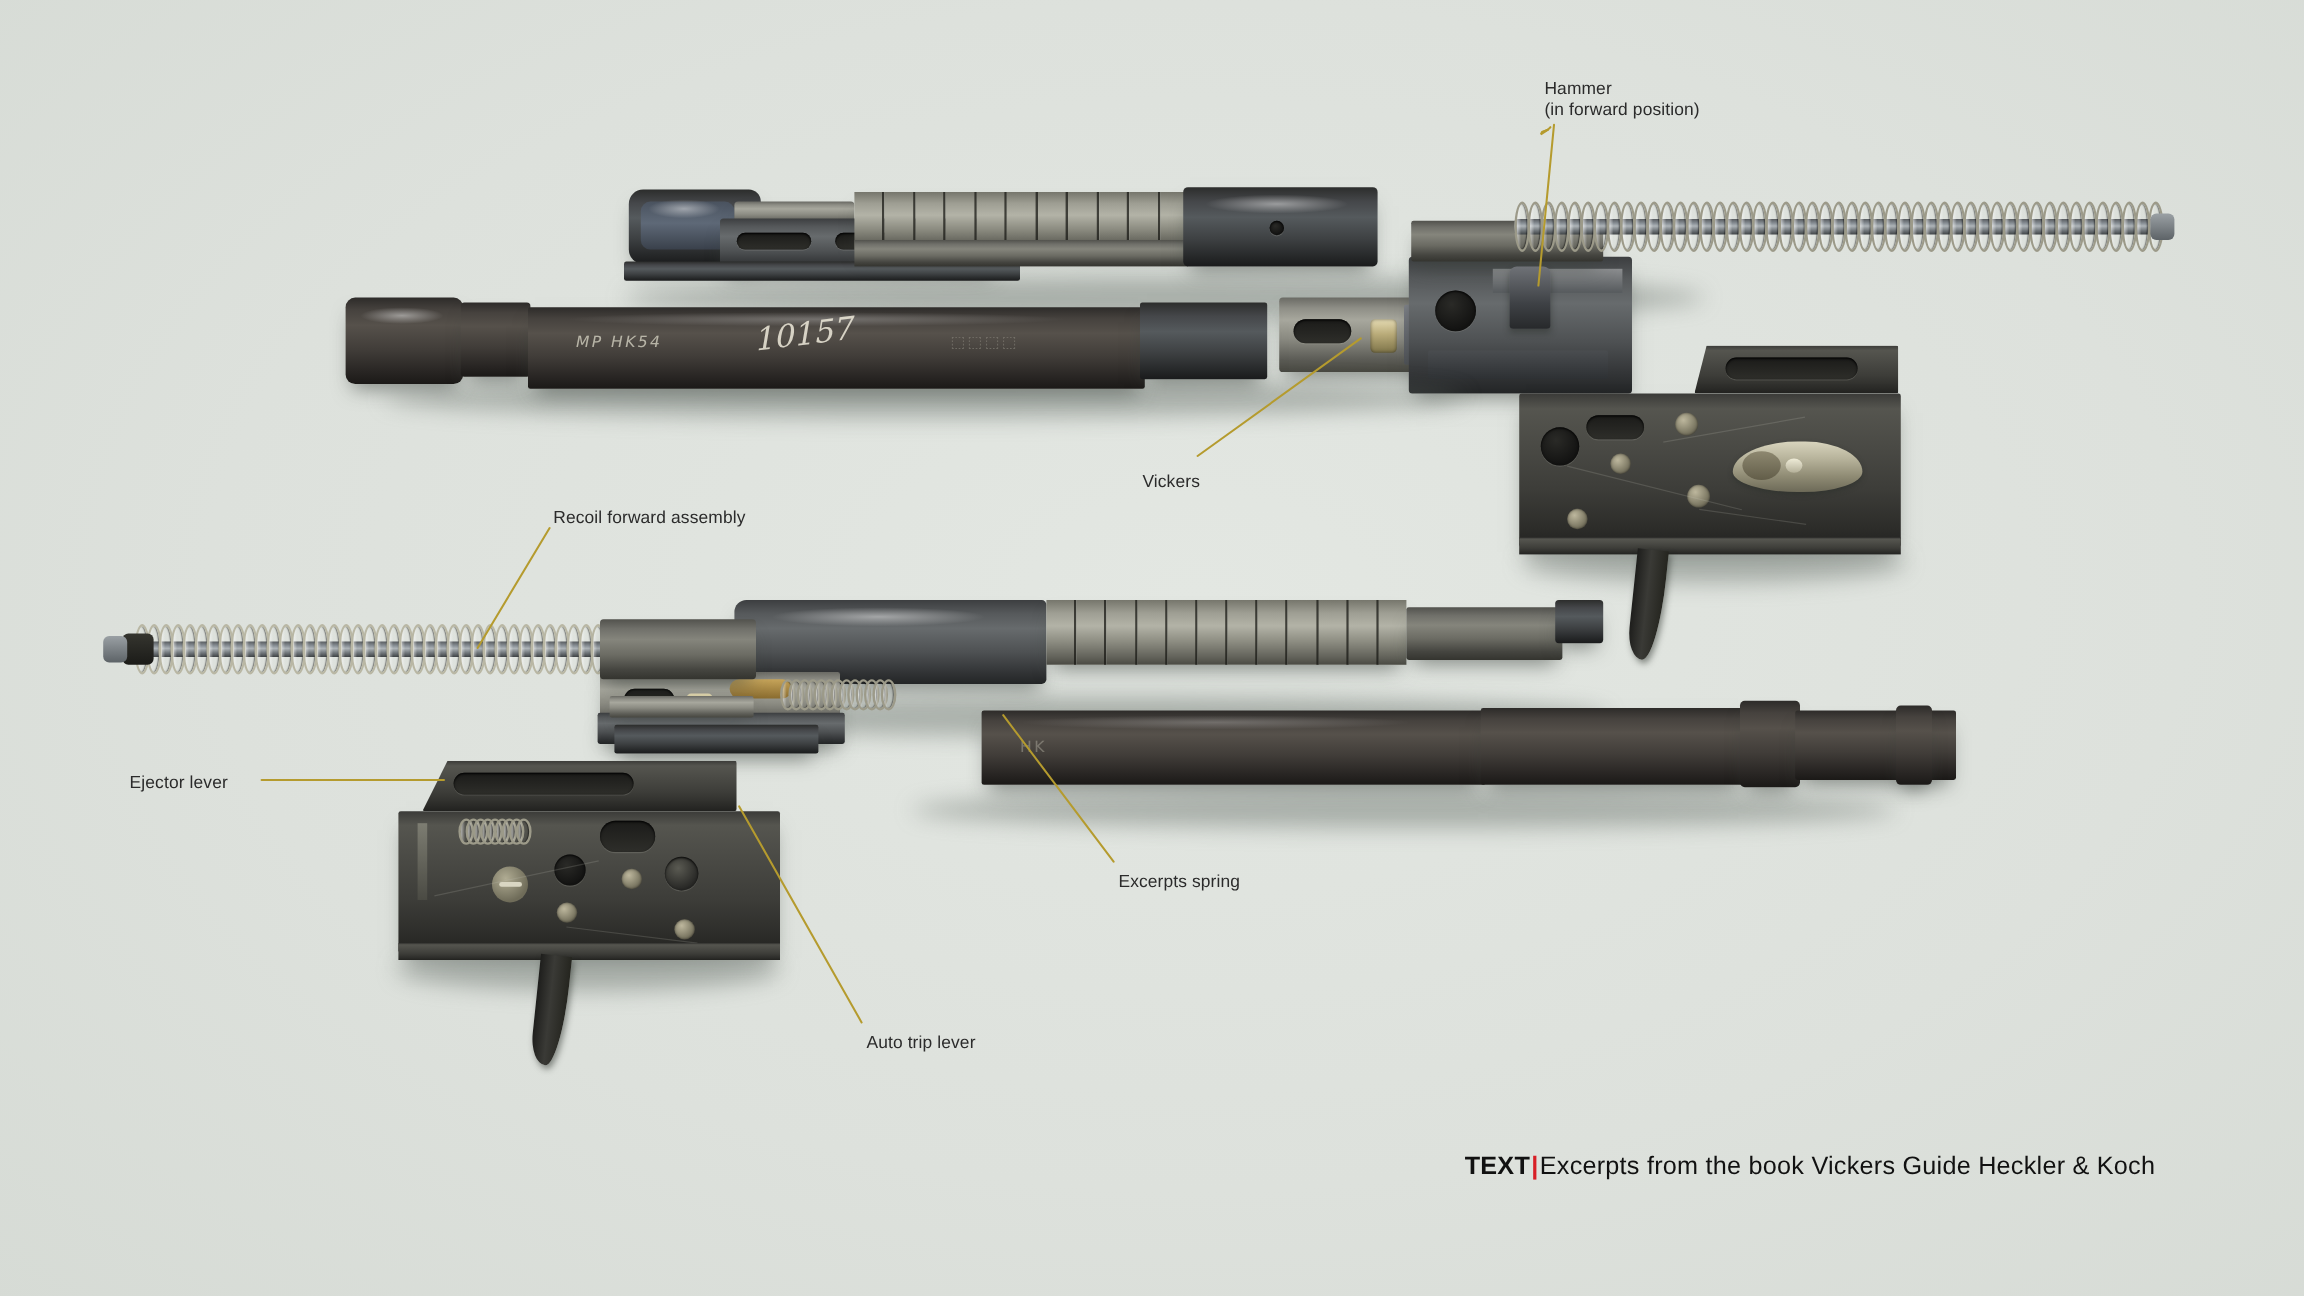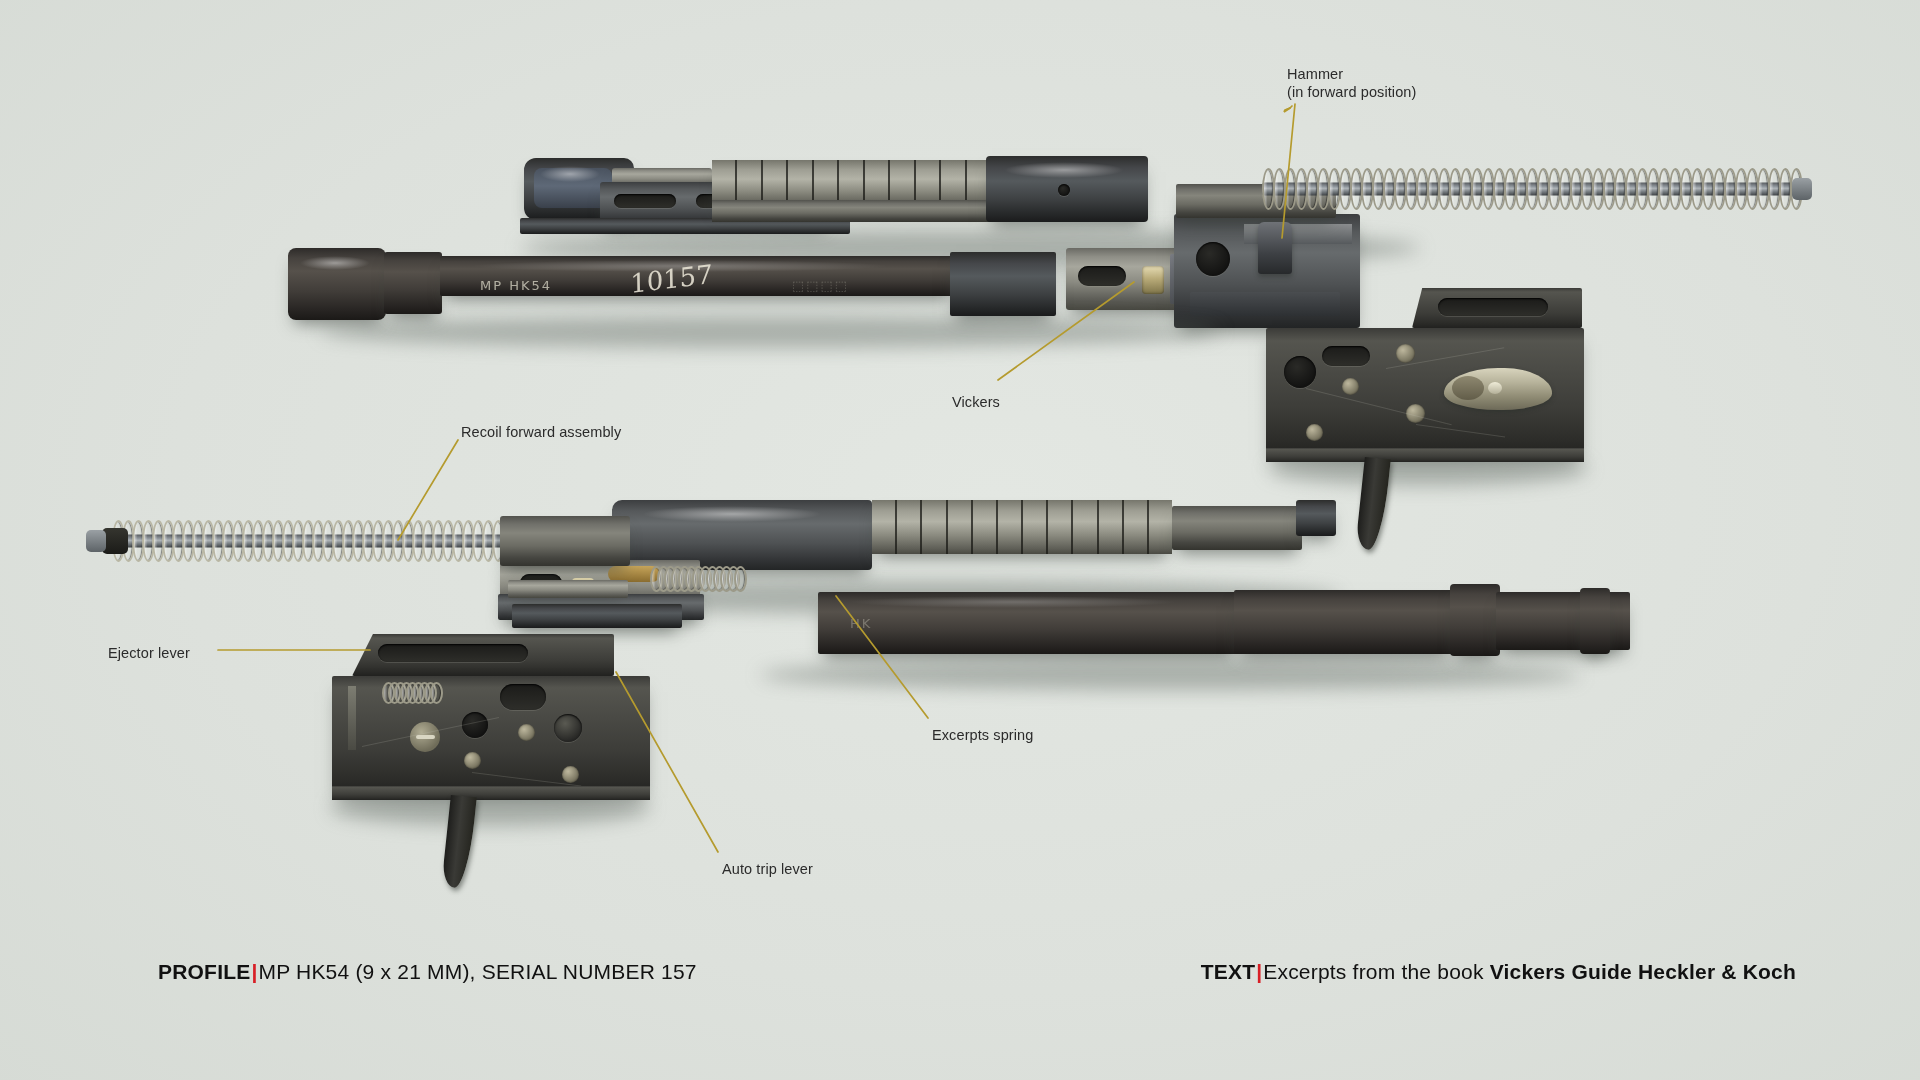--- a/index.html
+++ b/index.html
@@ -25,21 +25,21 @@
   .housing{background:linear-gradient(180deg,#3b3b38 0%,#55554f 10%,#4a4a45 34%,#3d3d39 62%,#2c2c29 88%,#222220 100%);}
 
   
   .lbl{position:absolute;color:#2b2b2b;font-size:14.5px;line-height:18px;letter-spacing:.1px;white-space:pre;}
   svg.leaders{position:absolute;left:0;top:0;width:1920px;height:1080px;pointer-events:none;}
 
   
   .caption{position:absolute;bottom:96px;font-size:21px;color:#111;letter-spacing:.2px;white-space:nowrap;}
   .caption .k{font-weight:700;}
   .caption .bar{color:#d81f26;font-weight:700;padding:0 1px;}
-  .caption .bk{font-weight:700;}
+  .caption .bk{font-weight:400;}
   #capLeft{left:158px;}
   #capRight{right:124px;}
 
   
   .spring{position:absolute;}
   .spring .rod{position:absolute;left:0;right:0;top:50%;transform:translateY(-50%);height:13px;
      background:linear-gradient(180deg,#585c60 0%,#8d949a 30%,#aeb4b8 45%,#747a7e 72%,#3f4346 100%);border-radius:3px;}
   .coils{position:absolute;inset:0;}
   .coil{position:absolute;top:0;bottom:0;width:9px;border-radius:50%/50%;
      border:2.6px solid #b9b7a4;
@@ -233,21 +233,21 @@
     </div>
   </div>
 
   <div>
     <div class="shadowBlob part" style="left:320px;top:316px;width:900px;height:32px;"></div>
 
     <div class="part darkTube sh" style="left:288px;top:248px;width:98px;height:72px;border-radius:8px;">
       <div class="glow part" style="left:12px;top:8px;width:70px;height:14px;"></div>
     </div>
     <div class="part darkTube sh" style="left:384px;top:252px;width:58px;height:62px;border-radius:3px;"></div>
-    <div class="part darkTube sh" style="left:440px;top:256px;width:514px;height:40px;border-radius:2px;">
+    <div class="part darkTube sh" style="left:440px;top:256px;width:514px;height:68px;border-radius:2px;font-style:italic;">
       <div class="glow part" style="left:30px;top:4px;width:420px;height:12px;opacity:.55;"></div>
       <div class="mark" style="left:40px;top:22px;">MP HK54</div>
       <div class="handnum" style="left:190px;top:8px;">10157</div>
       <div class="mark" style="left:352px;top:22px;opacity:.35;">⬚⬚⬚⬚</div>
     </div>
     <div class="part blueB sh" style="left:950px;top:252px;width:106px;height:64px;border-radius:2px;"></div>
   </div>
 
   <div>
 
@@ -435,21 +435,18 @@
   <div id="labels">
       <div class="lbl" style="left: 1287px; top: 65px;">Hammer
 (in forward position)</div>
       <div class="lbl" style="left: 952px; top: 393px;">Vickers</div>
       <div class="lbl" style="left: 461px; top: 423px;">Recoil forward assembly</div>
       <div class="lbl" style="left: 108px; top: 644px;">Ejector lever</div>
       <div class="lbl" style="left: 932px; top: 726px;">Excerpts spring</div>
       <div class="lbl" style="left: 722px; top: 860px;">Auto trip lever</div>
     </div>
 
-  <div class="caption" id="capLeft">
-    <span class="k">PROFILE</span><span class="bar">|</span><span>MP HK54 (9 x 21 MM), SERIAL NUMBER 157</span>
-  </div>
 
   <div class="caption" id="capRight">
     <span class="k">TEXT</span><span class="bar">|</span><span>Excerpts from the book </span><span class="bk">Vickers Guide Heckler &amp; Koch</span>
   </div>
 
 </div>
 
 </body></html>

